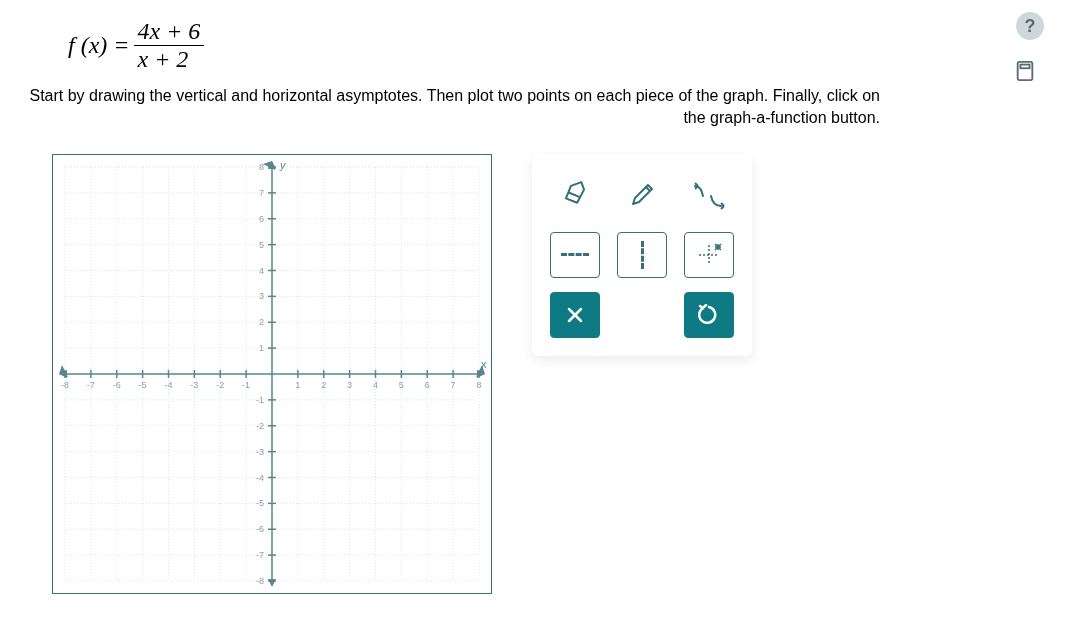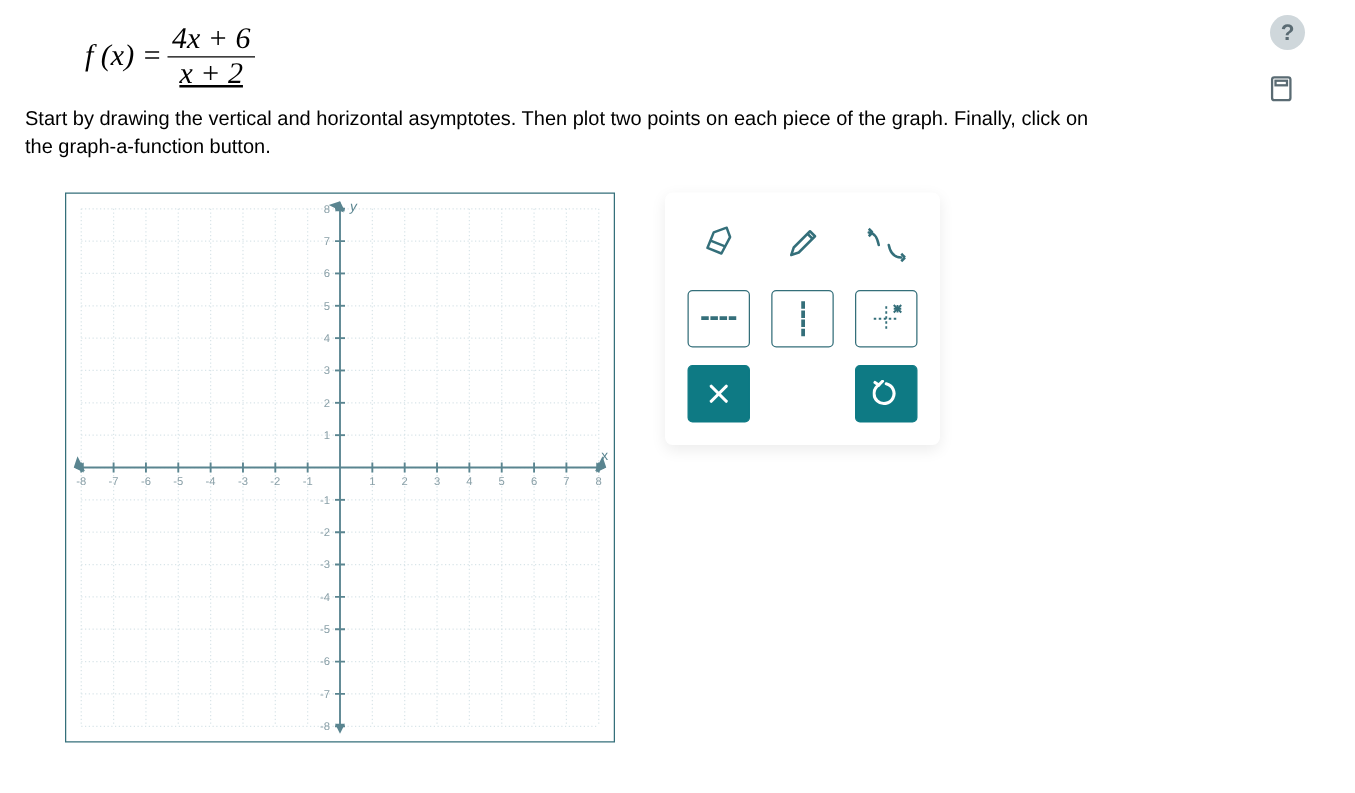--- a/index.html
+++ b/index.html
@@ -17,30 +17,30 @@
       display: flex;
       align-items: center;
       margin: 8px 0 12px 48px;
       font-family: 'Times New Roman', serif;
       font-size: 24px;
       font-style: italic;
     }
     .fraction {
       display: inline-flex;
       flex-direction: column;
-      align-items: center;
       vertical-align: middle;
       margin-left: 4px;
     }
     .fraction .num { border-bottom: 1px solid #000; padding: 0 4px; }
-    .fraction .den { padding: 0 4px; text-decoration: underline; }
+    .fraction .den { padding: 0 4px; }
     .instructions {
       margin: 8px 0 24px 0;
       line-height: 1.4;
       max-width: 860px;
+      text-align: right;
     }
     .work-area {
       display: flex;
       gap: 40px;
       align-items: flex-start;
       margin-left: 32px;
     }
     .graph-box {
       border: 1px solid #346f7a;
       width: 440px;

